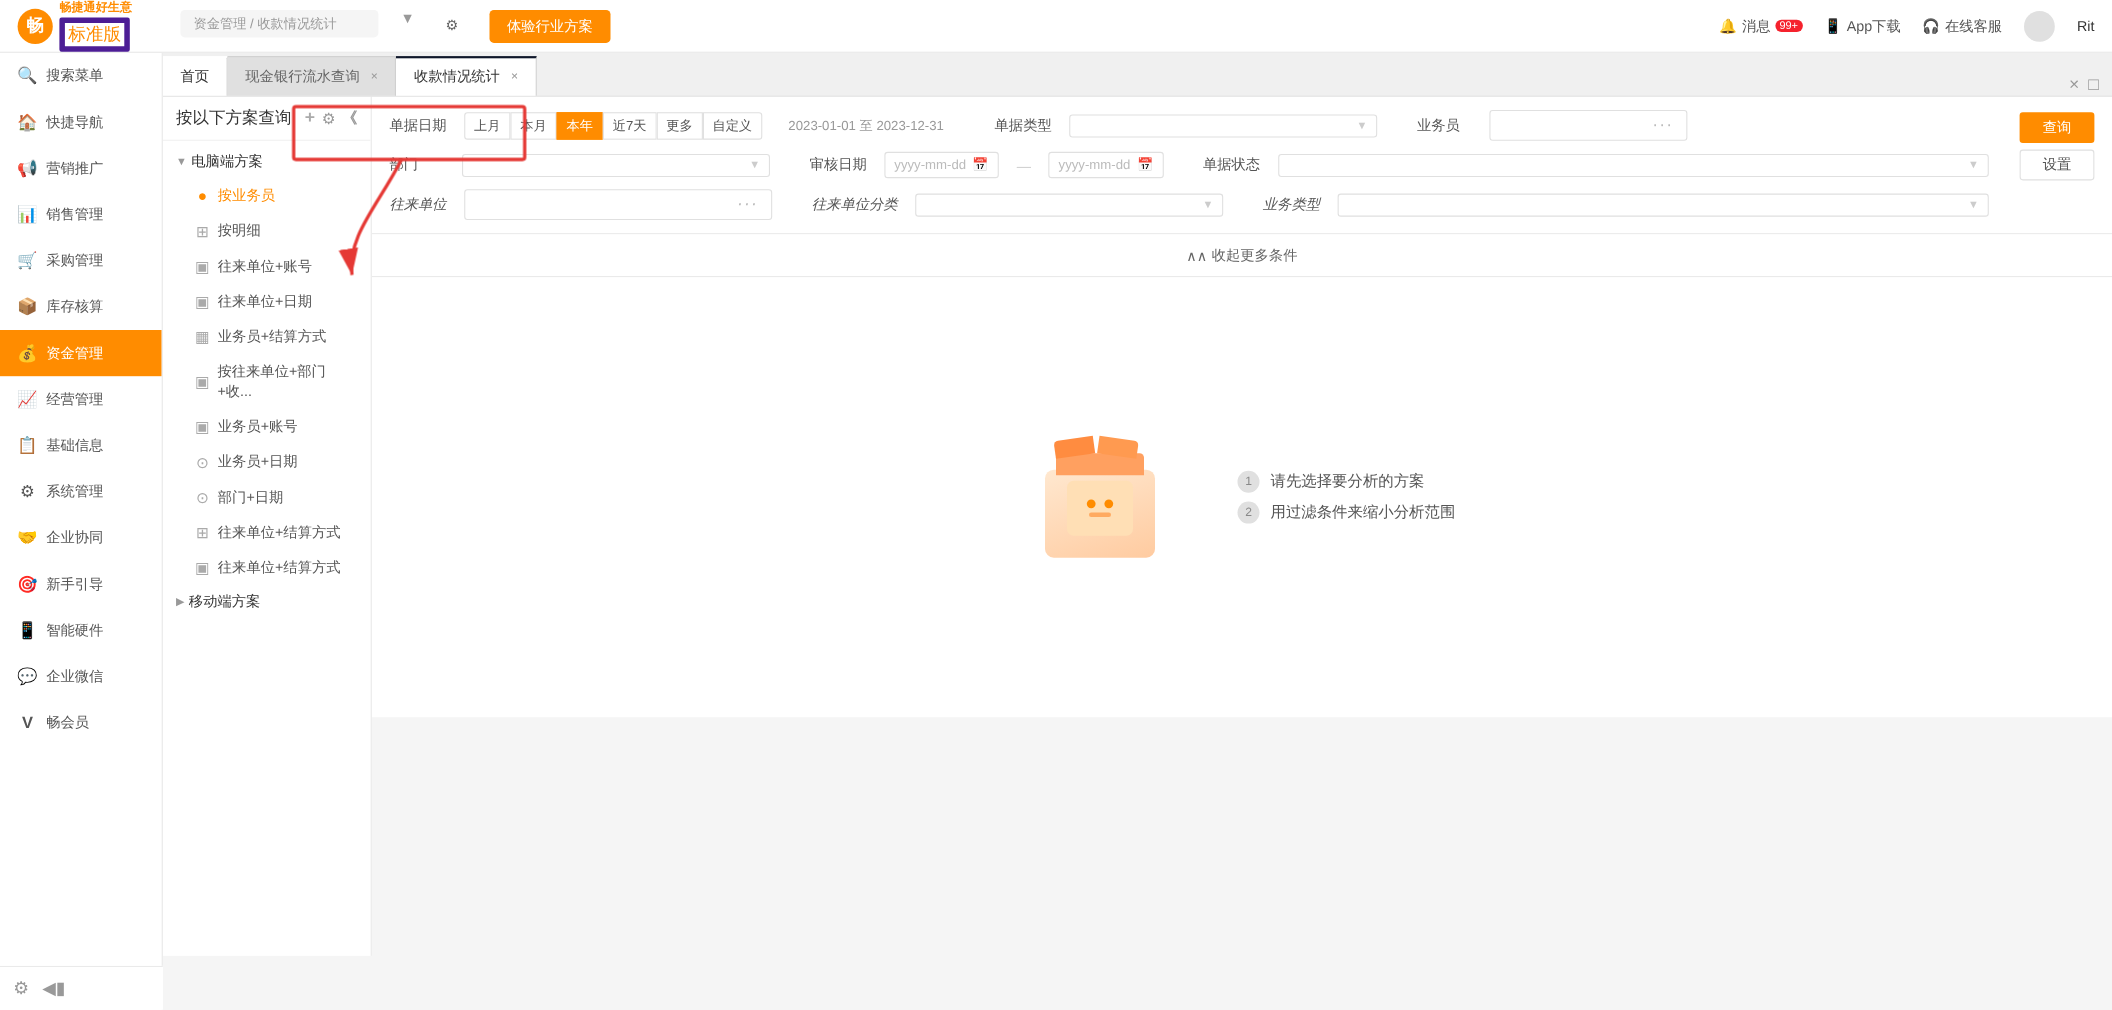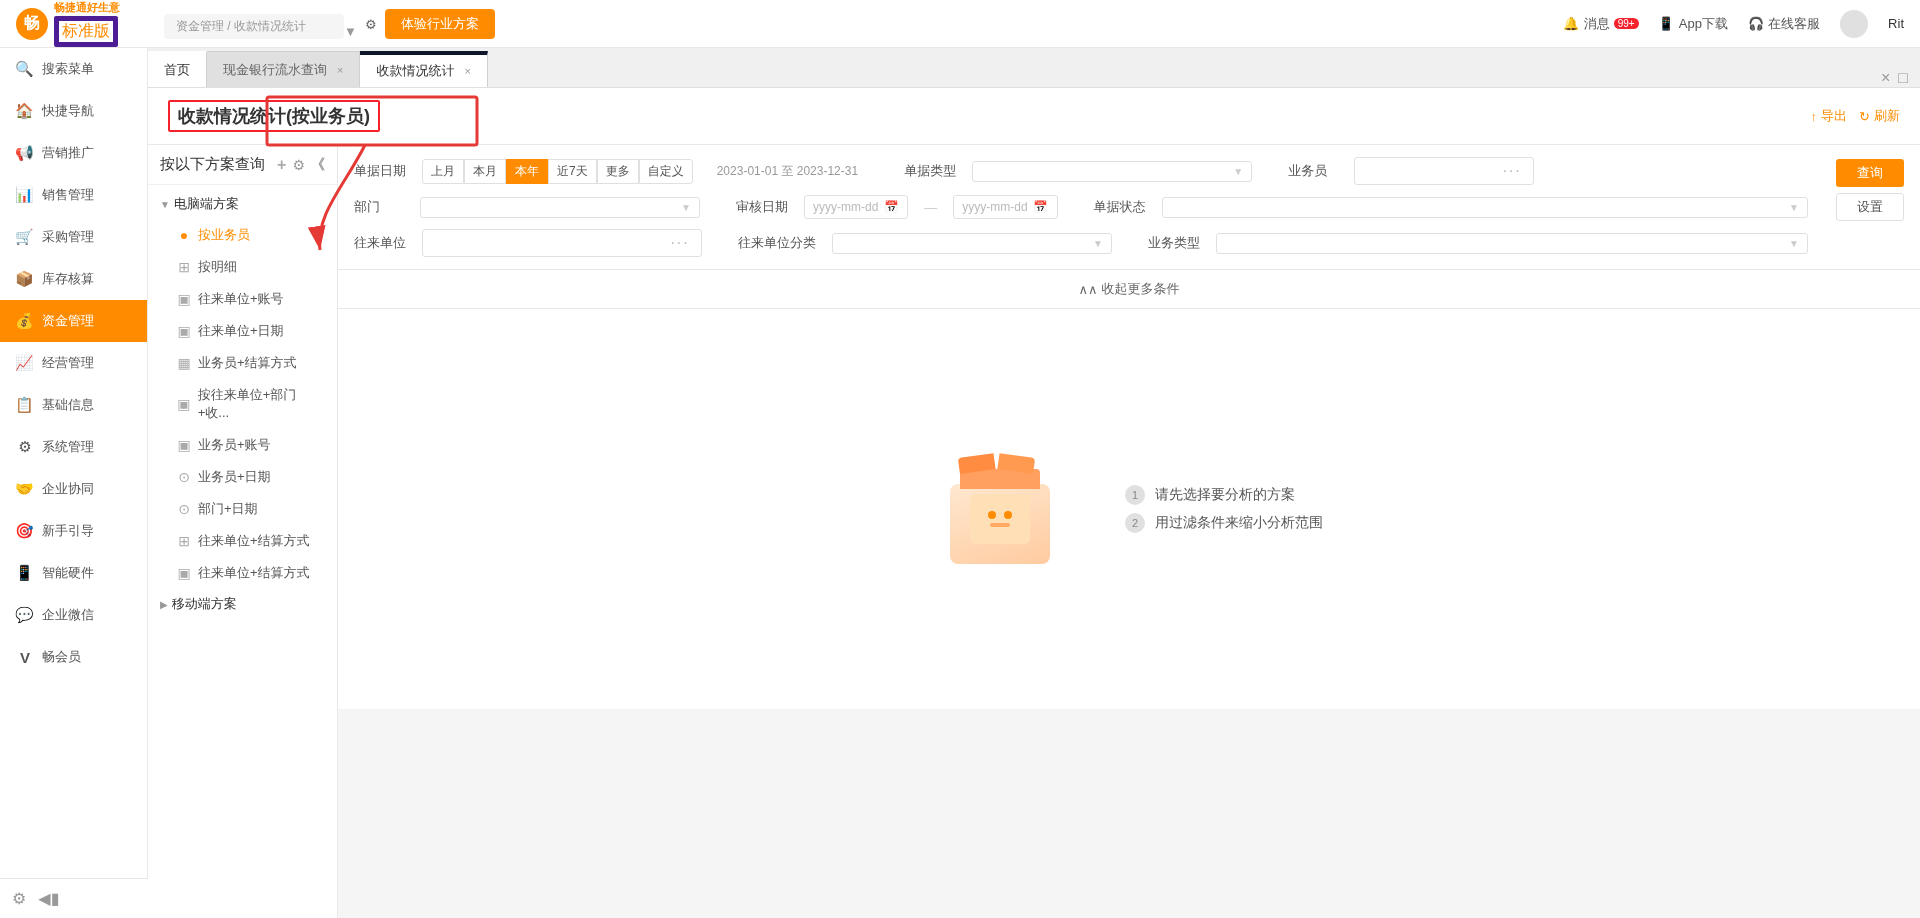--- a/index.html
+++ b/index.html
@@ -28,22 +28,22 @@
       background: #ff8c00;
       border-radius: 50%;
       display: flex; align-items: center; justify-content: center;
       color: white; font-weight: bold; font-size: 16px;
     }
     .logo-text { font-size: 12px; color: #666; line-height: 1.3; }
     .logo-badge { font-size: 16px; color: #ff8c00; border: 5px solid #4c1d95; padding: 0 3px; border-radius: 2px; }
     .nav-search-area {
       flex: 1;
       display: flex;
-      align-items: flex-end;
-      gap: 0;
+      align-items: flex-start;
+      gap: 20px;
     }
     .nav-breadcrumb {
       background: #f5f5f5;
       border-radius: 4px;
       padding: 4px 12px;
       color: #999;
       font-size: 12px;
       min-width: 180px;
     }
     .nav-dropdown-icon { color: #999; cursor: pointer; }
@@ -152,21 +152,21 @@
       font-size: 13px;
       color: #666;
       background: #e0e0e0;
       border-right: 1px solid #d0d0d0;
       border-top: 1px solid #d0d0d0;
     }
     .tab-item.active {
       background: #fff;
       color: #333;
       border-bottom: none;
-      border-top: 4px solid #0f172a;
+      border-top: 2px solid #0f172a;
     }
     .tab-item.home { background: #fff; color: #333; border-top: 2px solid transparent; }
     .tab-close { font-size: 11px; color: #999; margin-left: 4px; }
     .tab-right {
       margin-left: auto;
       display: flex;
       align-items: center;
       padding-right: 12px;
       gap: 8px;
     }
@@ -286,21 +286,21 @@
       padding: 12px 16px;
       border-bottom: 1px solid #e8e8e8;
     }
     .filter-row {
       display: flex;
       align-items: center;
       gap: 16px;
       margin-bottom: 10px;
       flex-wrap: wrap;
     }
-    .filter-row:last-child { margin-bottom: 0; }
+    .filter-row:last-child { margin-bottom: 0; font-style: italic; }
     .filter-label {
       color: #555;
       font-size: 13px;
       white-space: nowrap;
       min-width: 50px;
     }
     .filter-date-btns {
       display: flex;
       align-items: center;
       gap: 0;
@@ -541,37 +541,20 @@
       <span class="tab-close">×</span>
     </div>
     <div class="tab-right">
       <span class="tab-right-icon">×</span>
       <span class="tab-right-icon">□</span>
     </div>
   </div>
 
   <div class="page-content">
 
-    <div class="page-header">
-      <div class="page-title-box">
-        <div class="page-title-border">
-          <span class="page-title">收款情况统计(按业务员)</span>
-        </div>
-      </div>
-      <div class="page-actions">
-        <button class="page-action-btn">
-          <span>↑</span>
-          <span>导出</span>
-        </button>
-        <button class="page-action-btn">
-          <span>↻</span>
-          <span>刷新</span>
-        </button>
-      </div>
-    </div>
 
     <div class="content-body">
 
       <div class="left-panel">
         <div class="left-panel-header">
           <span class="left-panel-title">按以下方案查询</span>
           <div class="left-panel-icons">
             <span class="left-panel-icon" style="font-size:16px;font-weight:bold;color:#aaa;">+</span>
             <span class="left-panel-icon">⚙</span>
             <span class="left-panel-icon" style="font-weight:bold;">《</span>

